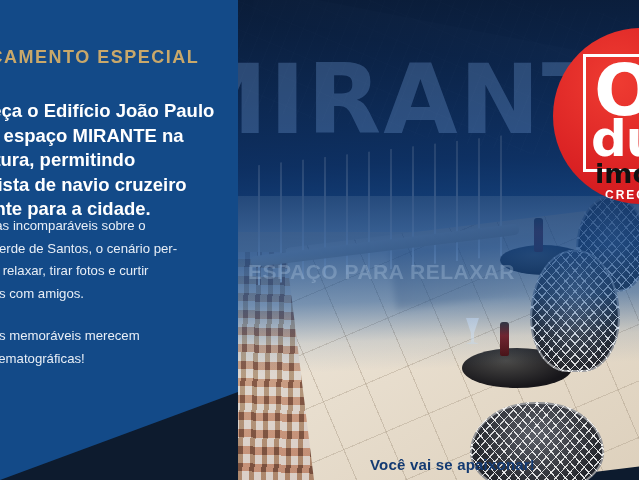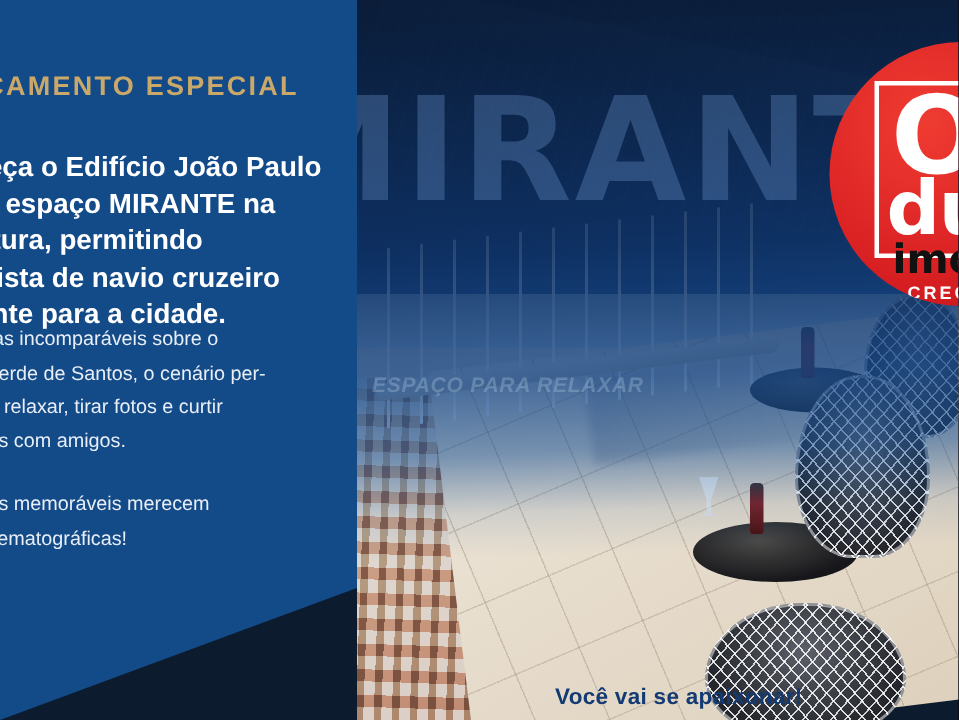--- a/index.html
+++ b/index.html
@@ -130,24 +130,24 @@
   .watermark{
     position:absolute;left:172px;top:52px;
     font-size:96px;font-weight:800;letter-spacing:2px;
     color:rgba(108,150,205,.34);
     font-family:"DejaVu Sans",sans-serif;
     white-space:nowrap;
     line-height:1;
     pointer-events:none;
   }
   .wm-sub{
-    position:absolute;left:248px;top:248px;
-    font-size:14px;font-weight:700;letter-spacing:.5px;
+    position:absolute;left:248px;top:260px;
+    font-size:21px;font-weight:700;letter-spacing:.5px;
     color:rgba(186,208,232,.30);
-    white-space:nowrap;pointer-events:none;font-style:italic;
+    white-space:nowrap;pointer-events:none;
   }
 
   
   .panel{
     position:absolute;left:0;top:0;width:238px;height:480px;
     background:#134A88;
     clip-path:polygon(0 0,238px 0,238px 392px,0 480px);
   }
 
   .kicker{

